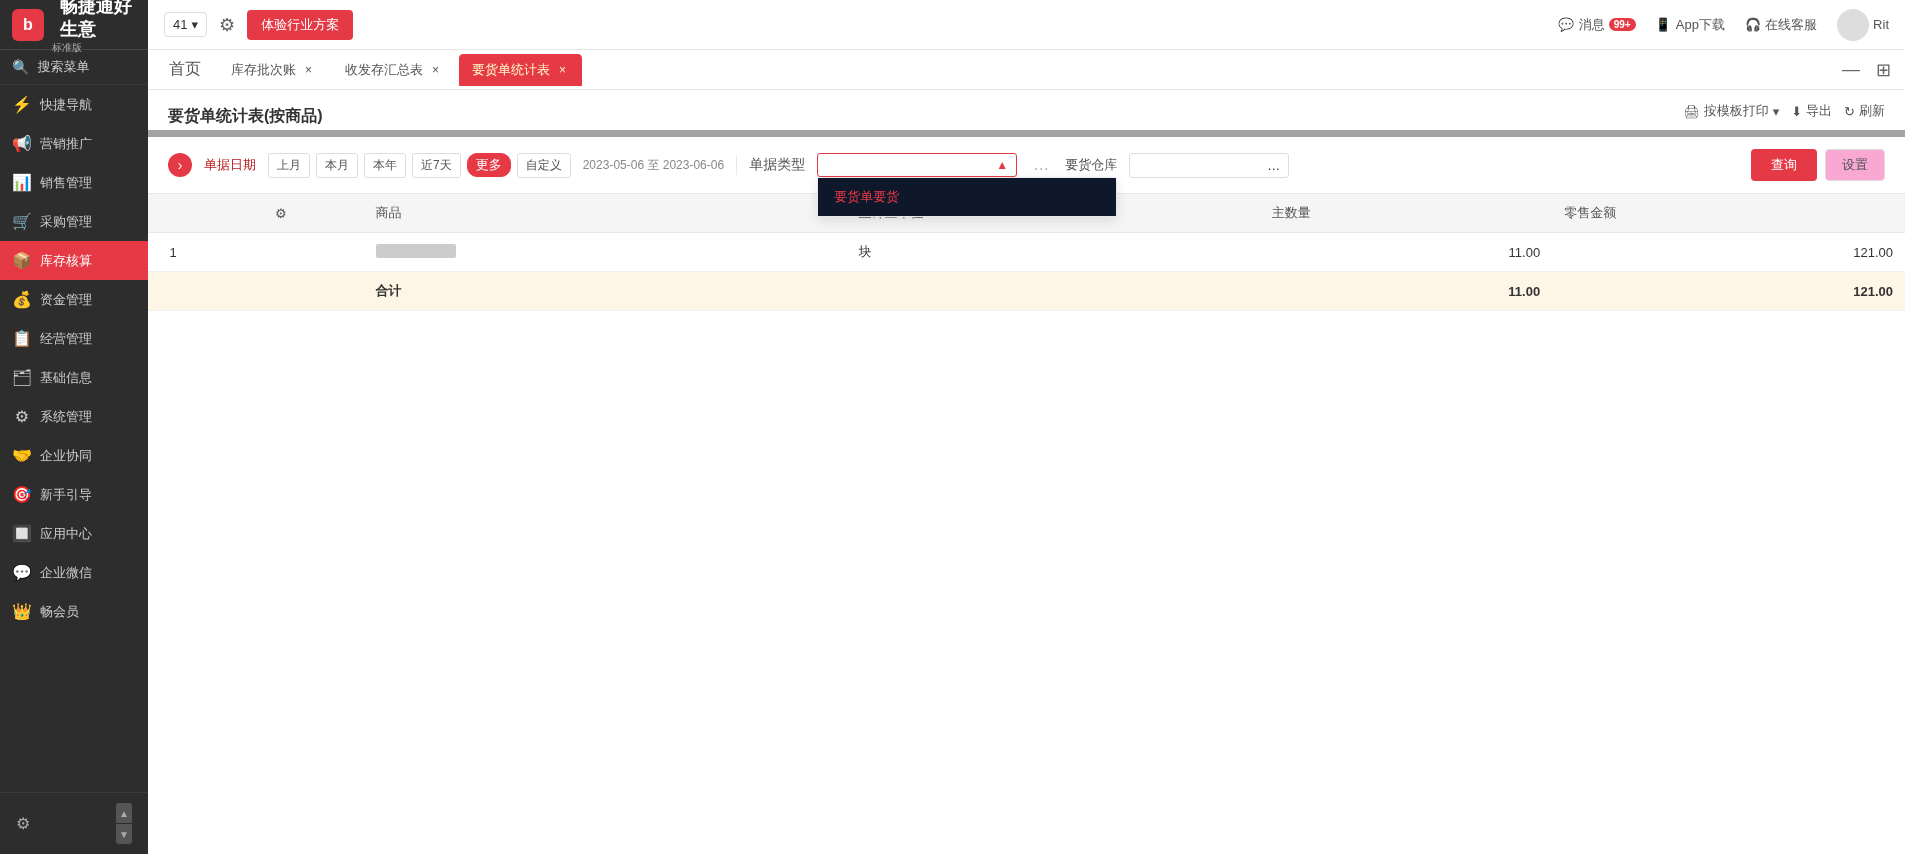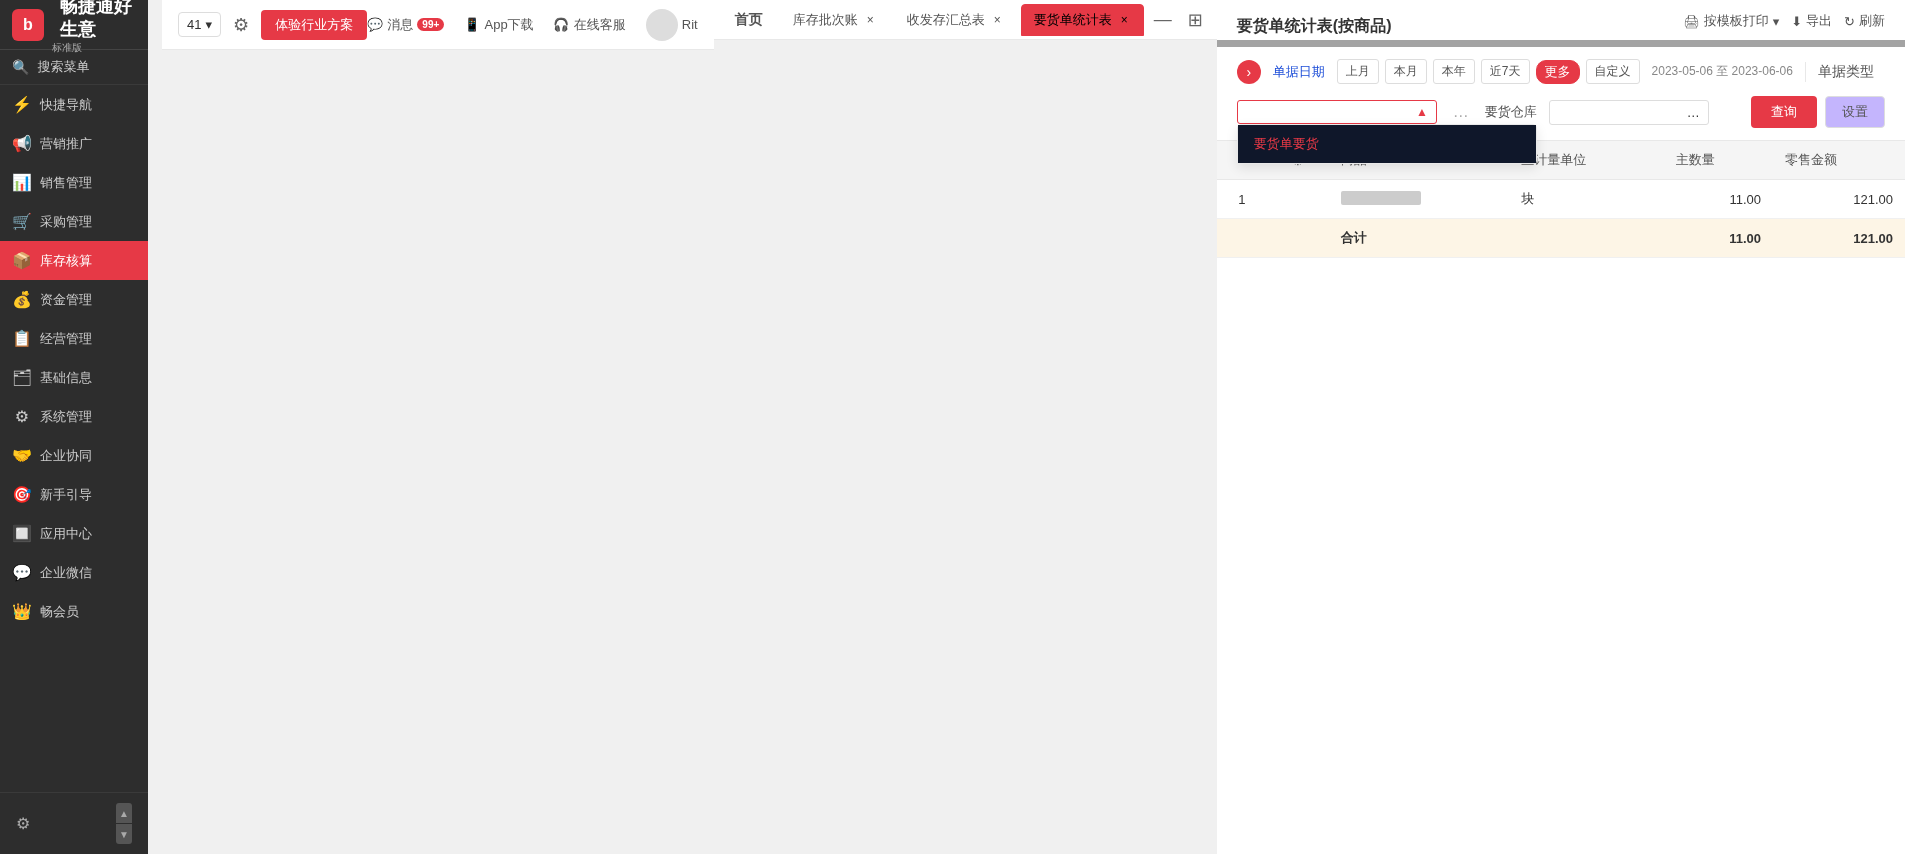--- a/index.html
+++ b/index.html
@@ -90,24 +90,23 @@
       color: #aaa;
       font-size: 10px;
     }
     .scroll-up { border-radius: 3px 3px 0 0; margin-bottom: 1px; }
     .scroll-down { border-radius: 0 0 3px 3px; }
 
     
     .main {
       flex: 1;
       display: flex;
-      flex-direction: row;
+      flex-direction: column;
       height: 100%;
       overflow: hidden;
-      padding-left: 14px;
     }
 
     
     .topbar {
       background: white;
       height: 50px;
       display: flex;
       align-items: center;
       padding: 0 16px;
       border-bottom: 1px solid #e8e8e8;
@@ -177,24 +176,24 @@
       height: 32px;
       border-radius: 4px 4px 0 0;
       font-size: 13px;
       cursor: pointer;
       color: #555;
       gap: 6px;
       border: 1px solid transparent;
     }
     .tab.active {
       background: #e63946;
-      color: #000000;
+      color: #fef9c3;
       border-color: #e63946;
     }
-    .tab-home { font-size: 14px; font-weight: bold; }
+    .tab-home { font-size: 16px; }
     .tab-close {
       font-size: 12px;
       line-height: 1;
       padding: 1px 3px;
       border-radius: 3px;
     }
     .tabs-bar-right {
       margin-left: auto;
       display: flex;
       align-items: center;
@@ -260,21 +259,21 @@
       height: 24px;
       background: #e63946;
       border-radius: 50%;
       display: flex;
       align-items: center;
       justify-content: center;
       color: white;
       font-size: 14px;
       cursor: pointer;
     }
-    .filter-label { font-size: 13px; color: #1d4ed8; white-space: nowrap; }
+    .filter-label { font-size: 13px; color: #b91c1c; white-space: nowrap; }
     .date-btns { display: flex; align-items: center; gap: 6px; }
     .date-btn {
       padding: 3px 8px;
       border: 1px solid #ddd;
       border-radius: 3px;
       font-size: 12px;
       cursor: pointer;
       color: #555;
       background: white;
     }
@@ -331,21 +330,21 @@
     .query-btn {
       background: #e63946;
       color: white;
       border: none;
       border-radius: 4px;
       padding: 6px 20px;
       font-size: 13px;
       cursor: pointer;
     }
     .settings-btn {
-      background: #c4b5fd;
+      background: #f9a8d4;
       color: #555;
       border: 1px solid #ddd;
       border-radius: 4px;
       padding: 6px 16px;
       font-size: 13px;
       cursor: pointer;
     }
 
     
     .dropdown-menu {

